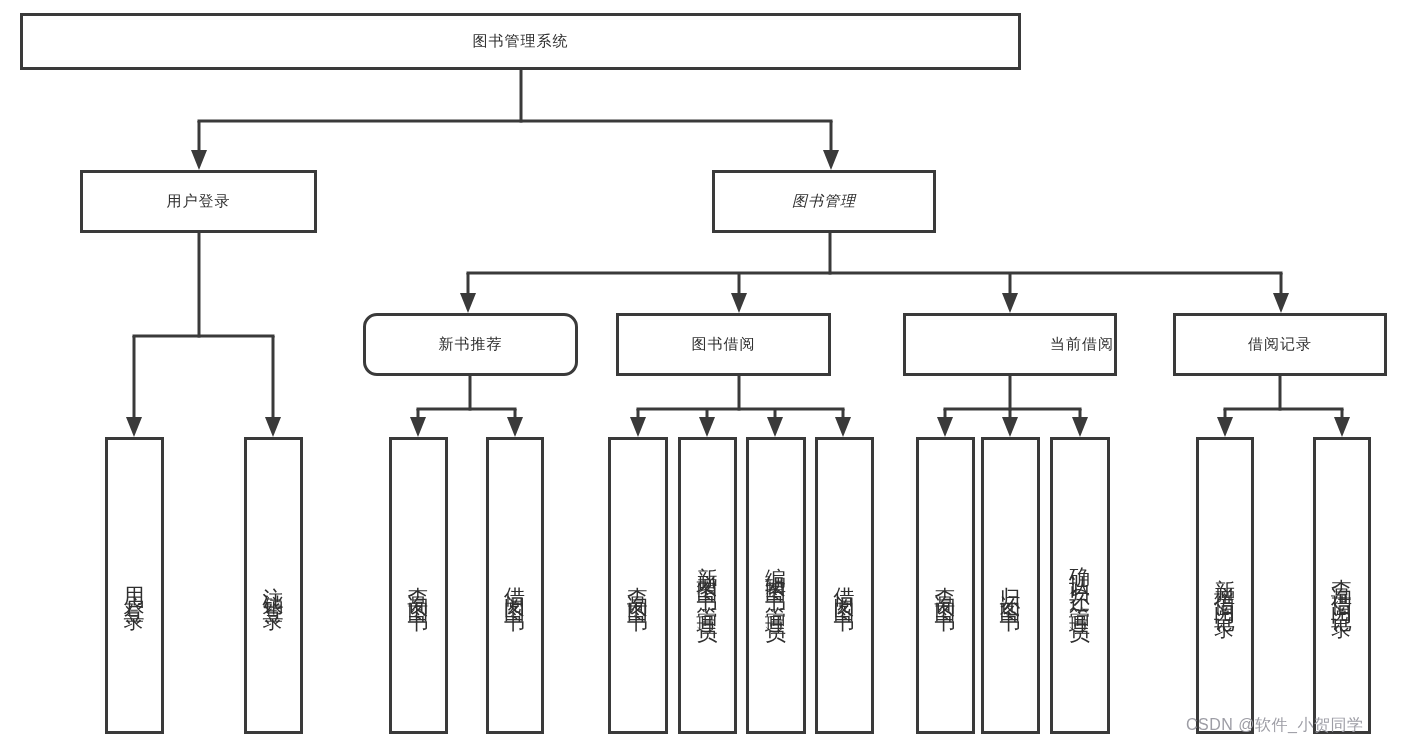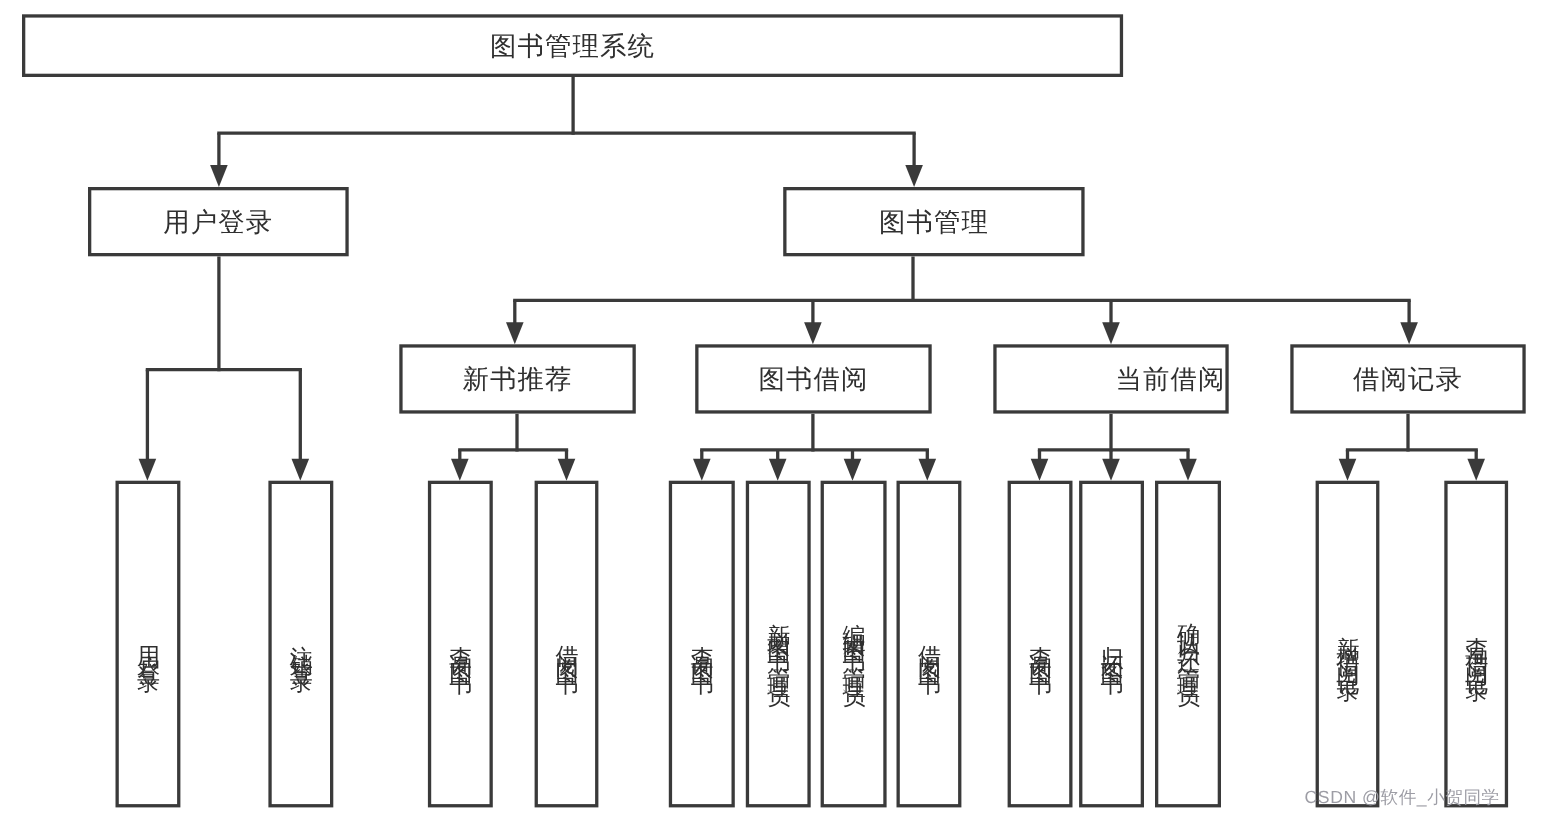--- a/index.html
+++ b/index.html
@@ -17,21 +17,21 @@
   .box {
     position: absolute;
     box-sizing: border-box;
     background: #ffffff;
     border: 3px solid #3a3a3a;
     display: flex;
     align-items: center;
     justify-content: center;
     color: #2f2f2f;
   }
-  .hbox { font-size: 24px; letter-spacing: 1px; }
+  .hbox { font-size: 15px; letter-spacing: 1px; }
   .vbox { font-size: 21px; }
   .vbox .vtext {
     writing-mode: vertical-rl;
     text-orientation: mixed;
     letter-spacing: 8px;
     line-height: 1;
     text-align: center;
   }
   .watermark {
     position: absolute;
@@ -118,28 +118,28 @@
     </g>
   </svg>
 
   <div class="box hbox" style="left:20px; top:13px; width:1001px; height:57px;">
     <span>图书管理系统</span>
   </div>
 
   <div class="box hbox" style="left:80px; top:170px; width:237px; height:63px;">
     <span>用户登录</span>
   </div>
-  <div class="box hbox" style="left:712px; top:170px; width:274px; height:63px;">
+  <div class="box hbox" style="left:712px; top:170px; width:224px; height:63px;font-style:italic;">
     <span>图书管理</span>
   </div>
 
-  <div class="box hbox" style="left:363px; top:313px; width:215px; height:63px;">
+  <div class="box hbox" style="left:363px; top:313px; width:215px; height:63px;border-radius:14px;">
     <span>新书推荐</span>
   </div>
-  <div class="box hbox" style="left:632px; top:313px; width:215px; height:63px;">
+  <div class="box hbox" style="left:616px; top:313px; width:215px; height:63px;">
     <span>图书借阅</span>
   </div>
   <div class="box hbox" style="left:903px; top:313px; width:214px; height:63px;justify-content:flex-end;">
     <span>当前借阅</span>
   </div>
   <div class="box hbox" style="left:1173px; top:313px; width:214px; height:63px;">
     <span>借阅记录</span>
   </div>
 
   <div class="box vbox" style="left:105px; top:437px; width:59px; height:297px;">

